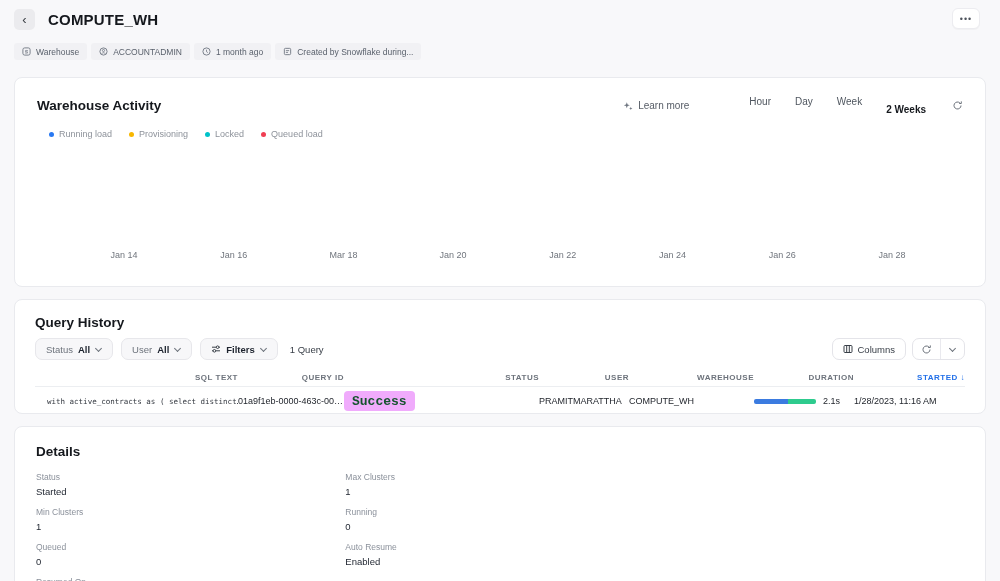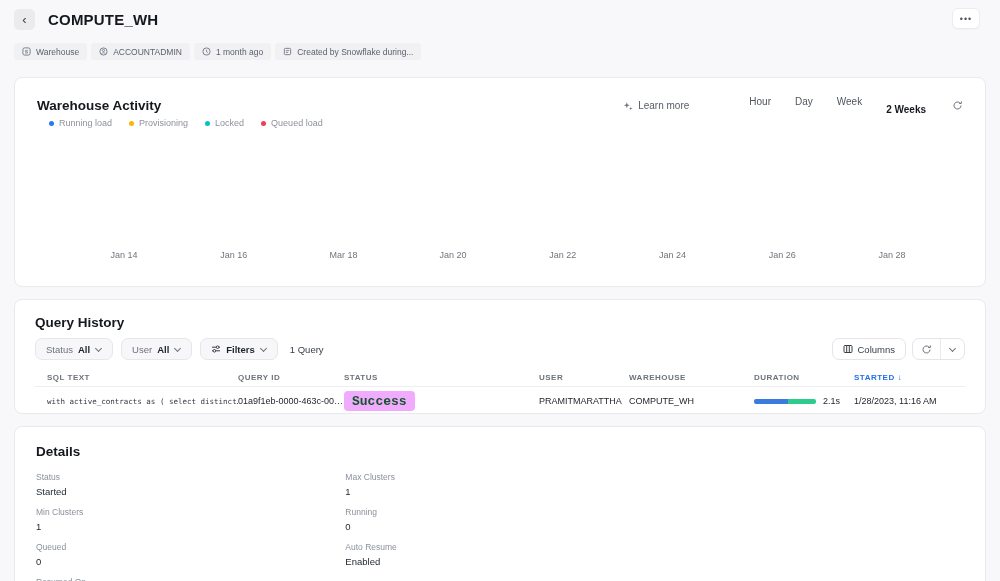--- a/index.html
+++ b/index.html
@@ -46,21 +46,21 @@
 
   
   .activity-head { display:flex; align-items:center; }
   .activity-controls { margin-left:auto; display:flex; align-items:center; font-size:10px; }
   .learn-more { display:flex; align-items:center; gap:5px; color:#565c66; cursor:pointer; margin-right:60px; }
   .range-tabs { display:flex; gap:24px; color:#4f565f; }
   .range-tab { cursor:pointer; }
   .range-tab.sel { font-weight:bold; color:#15181d;margin-top:8px; }
   .refresh-link { margin-left:26px; color:#6d737c; cursor:pointer; display:flex; }
 
-  .legend-row { display:flex; gap:17px; margin-top:3px; padding-left:12px; }
+  .legend-row { display:flex; gap:17px; margin-top:14px; padding-left:12px; }
   .legend-item { display:flex; align-items:center; gap:5px; font-size:9px; color:#8d929a; }
   .dot { width:5px; height:5px; border-radius:50%; }
   .dot.c0 { background:#2979f2; } .dot.c1 { background:#f8b700; }
   .dot.c2 { background:#00c2c9; } .dot.c3 { background:#f03e52; }
 
   .chart-area { flex:1; }
   .axis-row { display:flex; justify-content:space-between; padding:0 46px 0 62px; }
   .axis-label { font-size:9px; color:#70757d; width:50px; text-align:center; }
 
   
@@ -91,21 +91,21 @@
 
   .qh-table { margin-top:9px; }
   .trow {
     display:grid;
     grid-template-columns:191px 106px 195px 90px 125px 100px 1fr;
     align-items:center; padding:0 0 0 12px;
   }
   .trow.head { height:18px; border-bottom:1px solid #eceef1; }
   .th { font-size:8px; font-weight:bold; letter-spacing:.5px; color:#6d737c; }
   .th.sorted { color:#2270e8; cursor:pointer; }
-  .th { cursor:pointer; }
+  .th { cursor:pointer;text-align:right; }
   .trow.data { height:28px; cursor:pointer; }
   .td { font-size:9px; color:#23272e; white-space:nowrap; overflow:hidden; }
   .td.mono { font-family:"DejaVu Sans Mono", monospace; font-size:7.5px; color:#32373f; }
   .status-badge {
     display:inline-block; background:#f0abfc; color:#14532d;
     font-size:13px; font-weight:bold; padding:2.5px 8px; border-radius:4px;font-family:Liberation Mono, monospace;
   }
   .dur-cell { display:flex; align-items:center; gap:7px; }
   .dur-bar { width:62px; height:5px; border-radius:2px; overflow:hidden; display:flex; }
   .dur-bar .b { background:#3b7be0; width:55%; }

